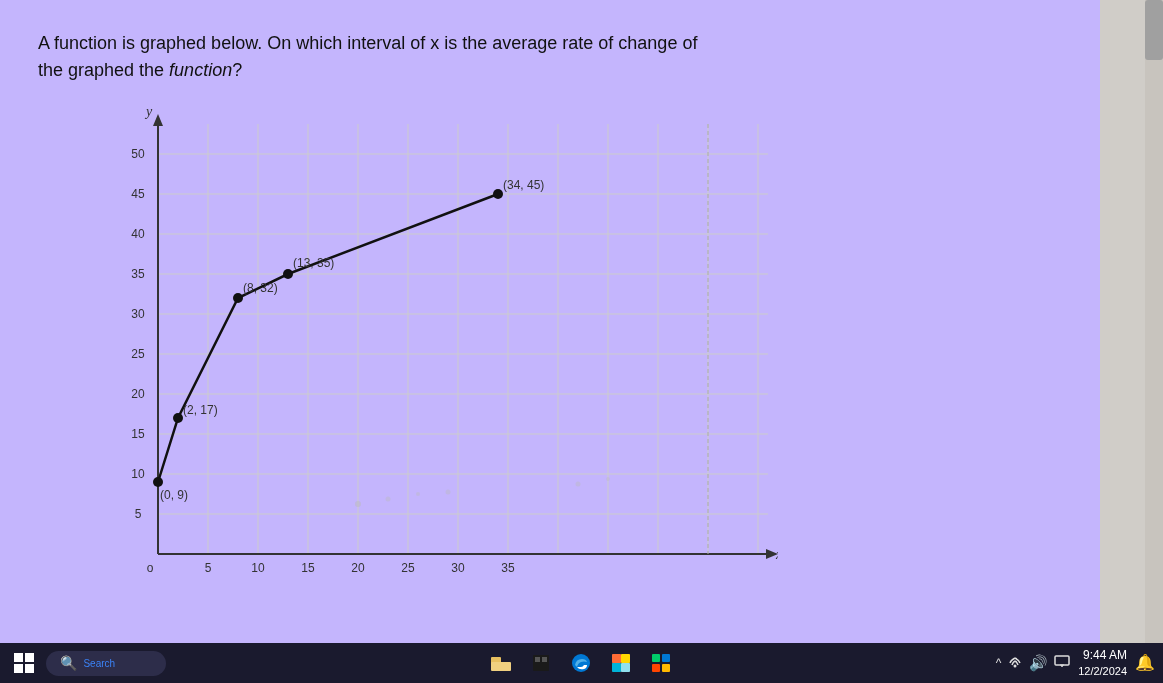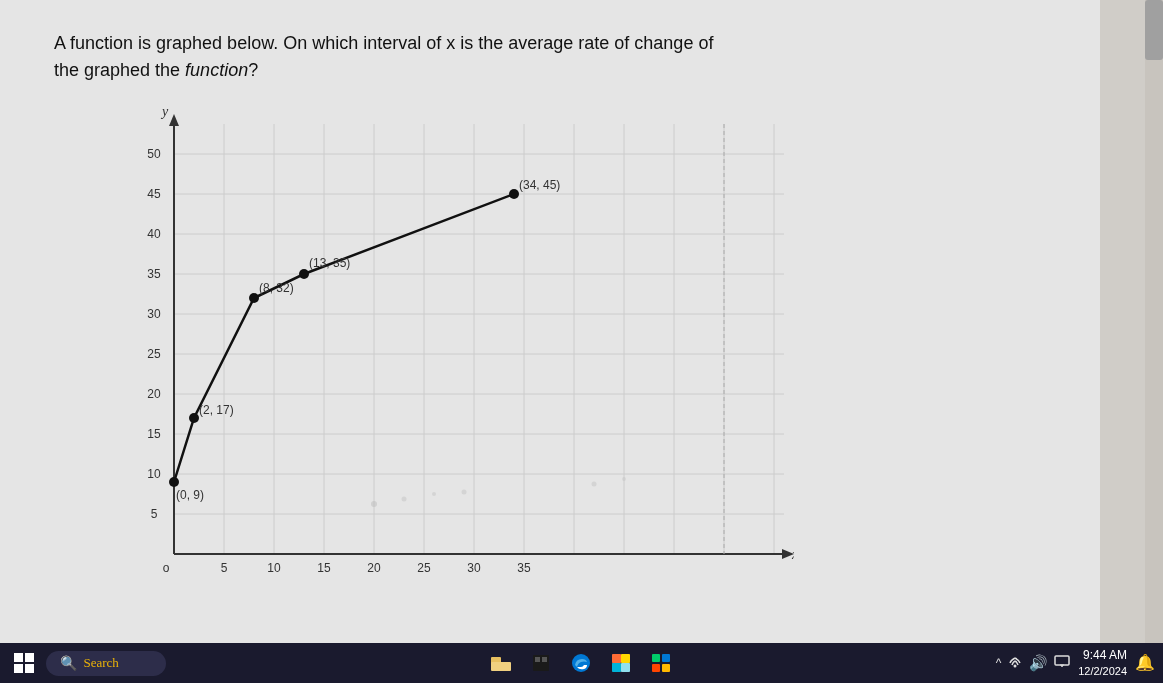--- a/index.html
+++ b/index.html
@@ -7,27 +7,27 @@
       width: 1163px;
       height: 683px;
       background: #d0cdc8;
       font-family: 'Times New Roman', Times, serif;
       overflow: hidden;
       position: relative;
     }
 
     
     .main-content {
-      background: #e5e5e5;
+      background: #c4b5fd;
       width: 1100px;
       height: 645px;
       position: absolute;
       top: 0;
       left: 0;
-      padding: 30px 40px 20px 54px;
+      padding: 30px 40px 20px 38px;
     }
 
     
     .scrollbar-track {
       position: absolute;
       right: 0;
       top: 0;
       width: 18px;
       height: 645px;
       background: #c8c4be;
@@ -103,23 +103,23 @@
       padding: 4px 14px;
       gap: 6px;
       cursor: pointer;
       width: 120px;
     }
     .search-icon-tb {
       color: #ccc;
       font-size: 14px;
     }
     .search-label {
-      color: #eab308;
-      font-size: 13px;
-      font-family: Liberation Serif, serif;
+      color: #3b82f6;
+      font-size: 10px;
+      font-family: Liberation Sans, sans-serif;
     }
 
     .taskbar-center {
       flex: 1;
       display: flex;
       align-items: center;
       justify-content: center;
       gap: 8px;
     }
 

